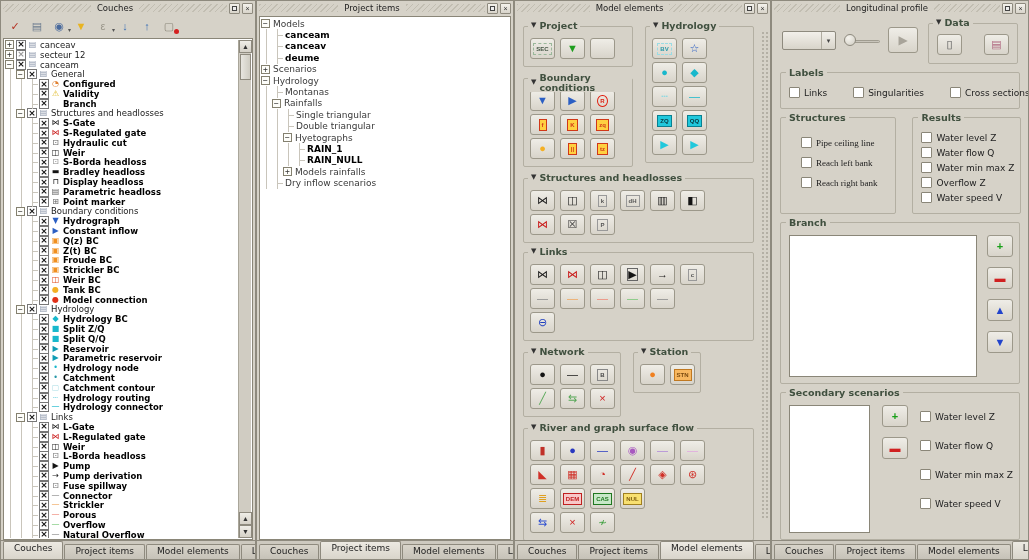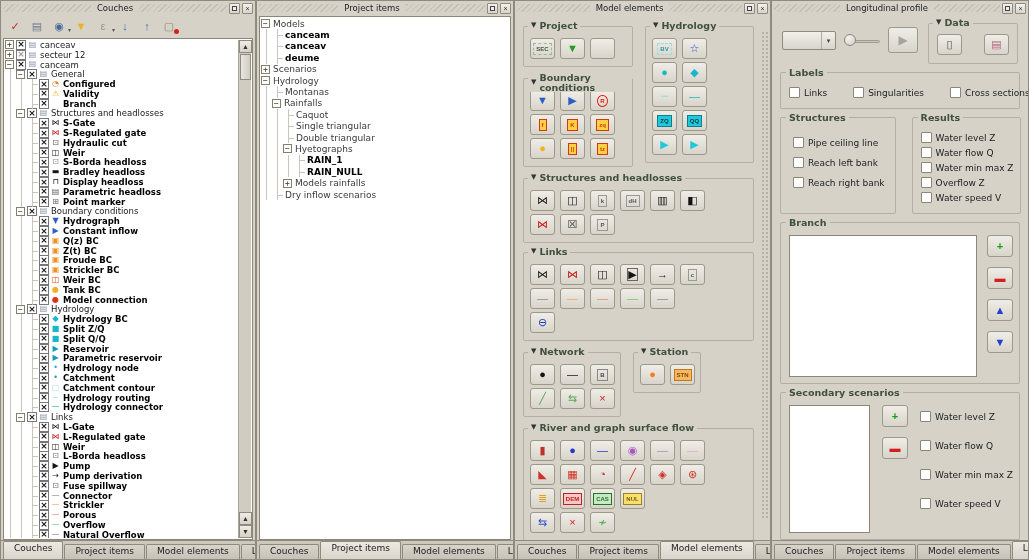--- a/index.html
+++ b/index.html
@@ -97,21 +97,21 @@
   .dg-icon{width:13px;height:11px;border:1px solid #666;background:
            linear-gradient(to top right,#18c0e8 55%,#eaf6ff 55%);position:relative;display:inline-block;}
   .dg-icon::after{content:"";position:absolute;left:2px;top:1px;width:4px;height:3px;background:#d040a0;}
   .lp-grp{position:relative;border:1px solid #b3afa2;border-radius:2px;margin:8px 8px 0 8px;padding:10px 6px 6px 8px;}
   .lp-grp .gt{position:absolute;top:-6px;left:5px;background:#d6d2c8;font-size:9.5px;font-weight:bold;color:#40503f;padding:0 3px;}
   .checkrow{display:flex;gap:26px;}
   .check{display:flex;align-items:center;gap:4px;font-size:9px;color:#222;margin:4px 0;white-space:nowrap;}
   .check .box{width:11px;height:11px;border:1px solid #8a8678;background:#fff;border-radius:1px;flex:0 0 auto;}
   .lp-cols{display:flex;align-items:stretch;}
   .lp-cols .lp-grp{flex:1;}
-  #structures-group .check{margin:9px 4px;}
+  #structures-group .check{margin:9px 12px;font-family:Liberation Serif, serif;}
   .listbox{background:#fff;border:1px solid #8a8678;}
   .branch-body{display:flex;gap:10px;align-items:flex-start;margin-top:2px;}
   .branch-list{flex:1;height:142px;}
   .btncol{display:flex;flex-direction:column;gap:10px;}
   .sqbtn{width:26px;height:22px;border:1px solid #9c988a;border-radius:3px;background:linear-gradient(#efede7,#d8d4ca);
          display:flex;align-items:center;justify-content:center;font-size:11px;font-weight:bold;padding:0;}
   .sec-body{display:flex;gap:12px;align-items:flex-start;margin-top:2px;}
   .sec-list{width:108px;height:128px;}
   .sec-checks{display:flex;flex-direction:column;gap:10px;margin-top:2px;}
 </style>
@@ -621,26 +621,20 @@
           </div>
           <div class="trow">
             <span class="tg v"></span>
             <span class="exp">−</span>
             <span class="lbl">Rainfalls</span>
           </div>
           <div class="trow">
             <span class="tg v"></span>
             <span class="tg v"></span>
             <span class="tg l"></span>
-            <span class="lbl">Caquot</span>
-          </div>
-          <div class="trow">
-            <span class="tg v"></span>
-            <span class="tg v"></span>
-            <span class="tg l"></span>
             <span class="lbl">Single triangular</span>
           </div>
           <div class="trow">
             <span class="tg v"></span>
             <span class="tg v"></span>
             <span class="tg l"></span>
             <span class="lbl">Double triangular</span>
           </div>
           <div class="trow">
             <span class="tg v"></span>

